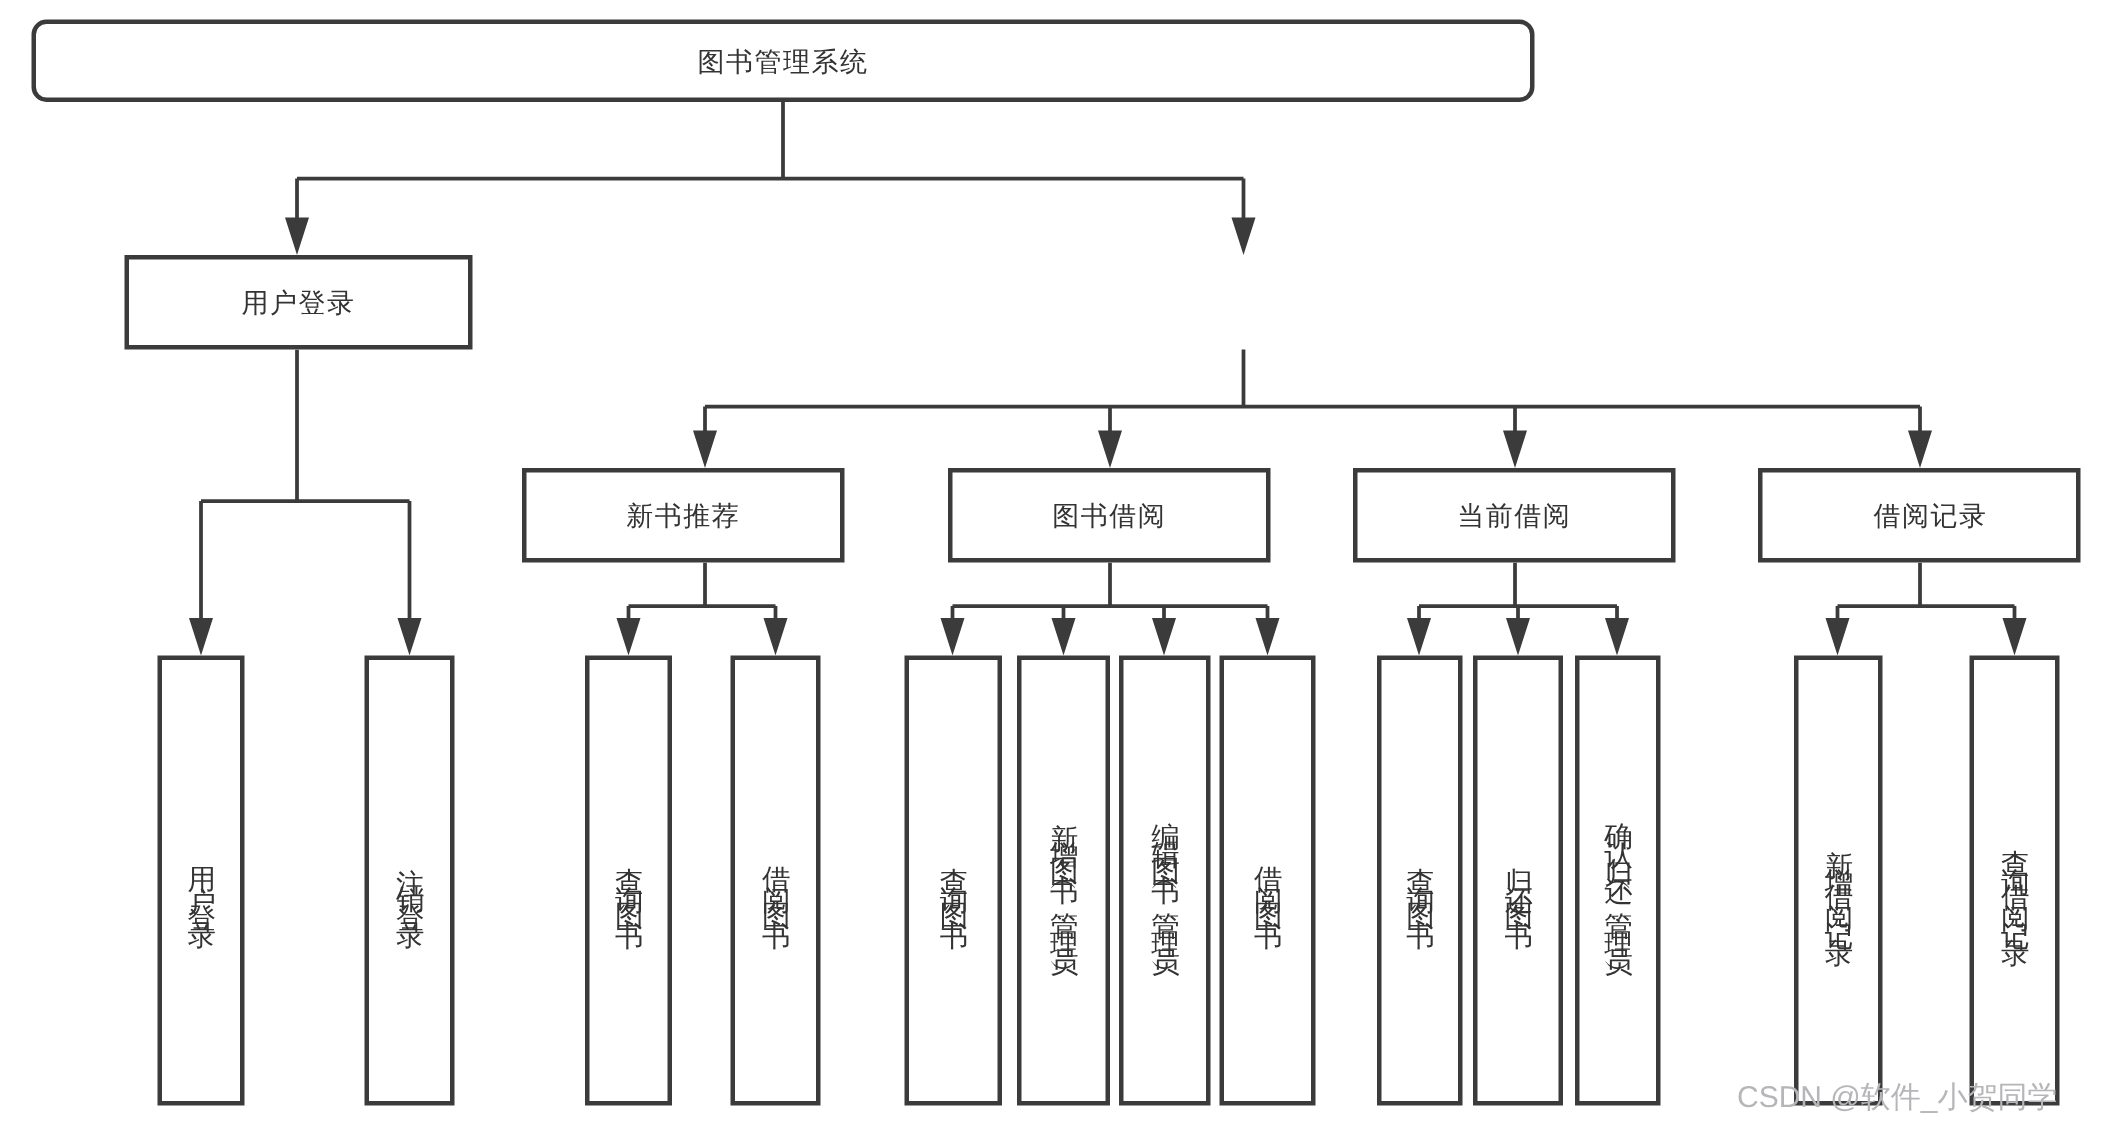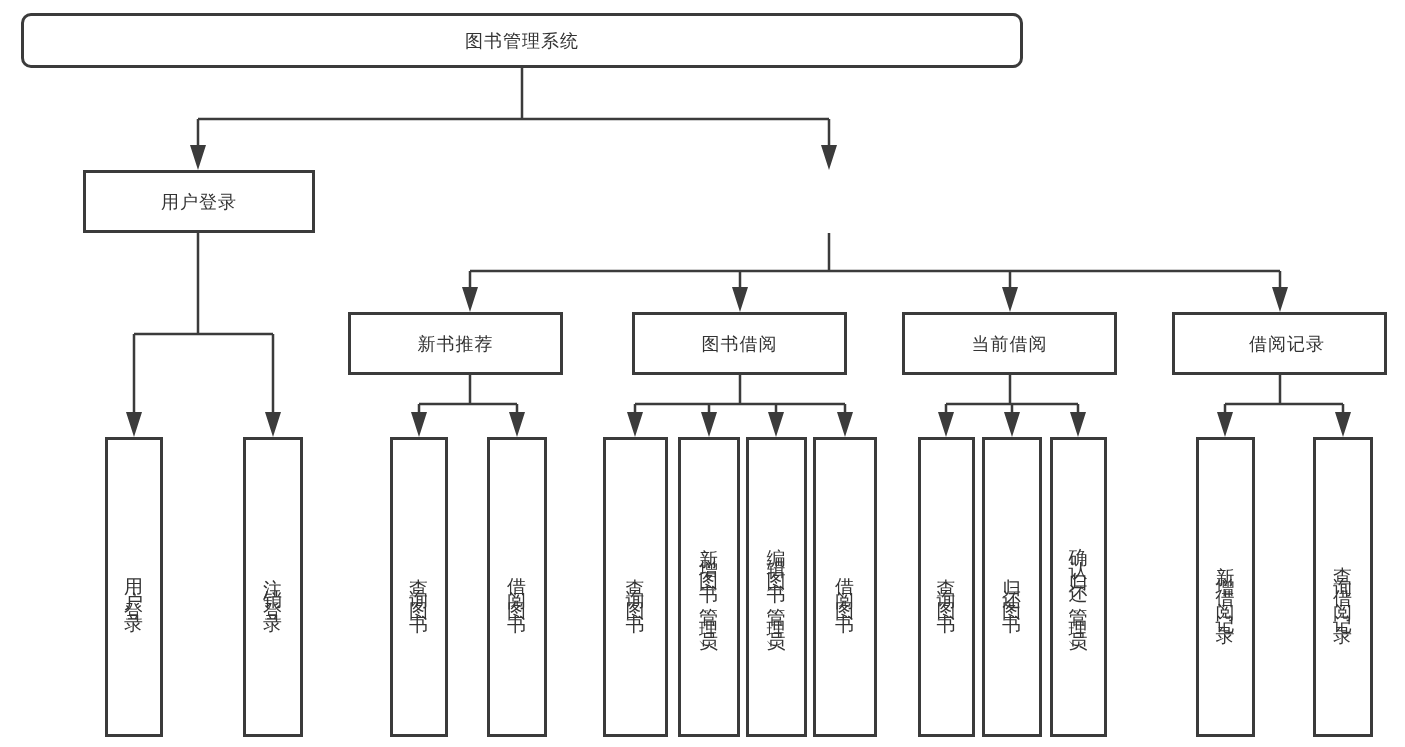--- a/index.html
+++ b/index.html
@@ -151,14 +151,15 @@
   <div class="box vbox lf11">
     <span>确认归还（管理员）</span>
   </div>
   <div class="box vbox lf12">
     <span>新增借阅记录</span>
   </div>
   <div class="box vbox lf13">
     <span>查询借阅记录</span>
   </div>
 
+  <div class="watermark">CSDN @软件_小贺同学</div>
 
 </div>
 
 </body></html>

